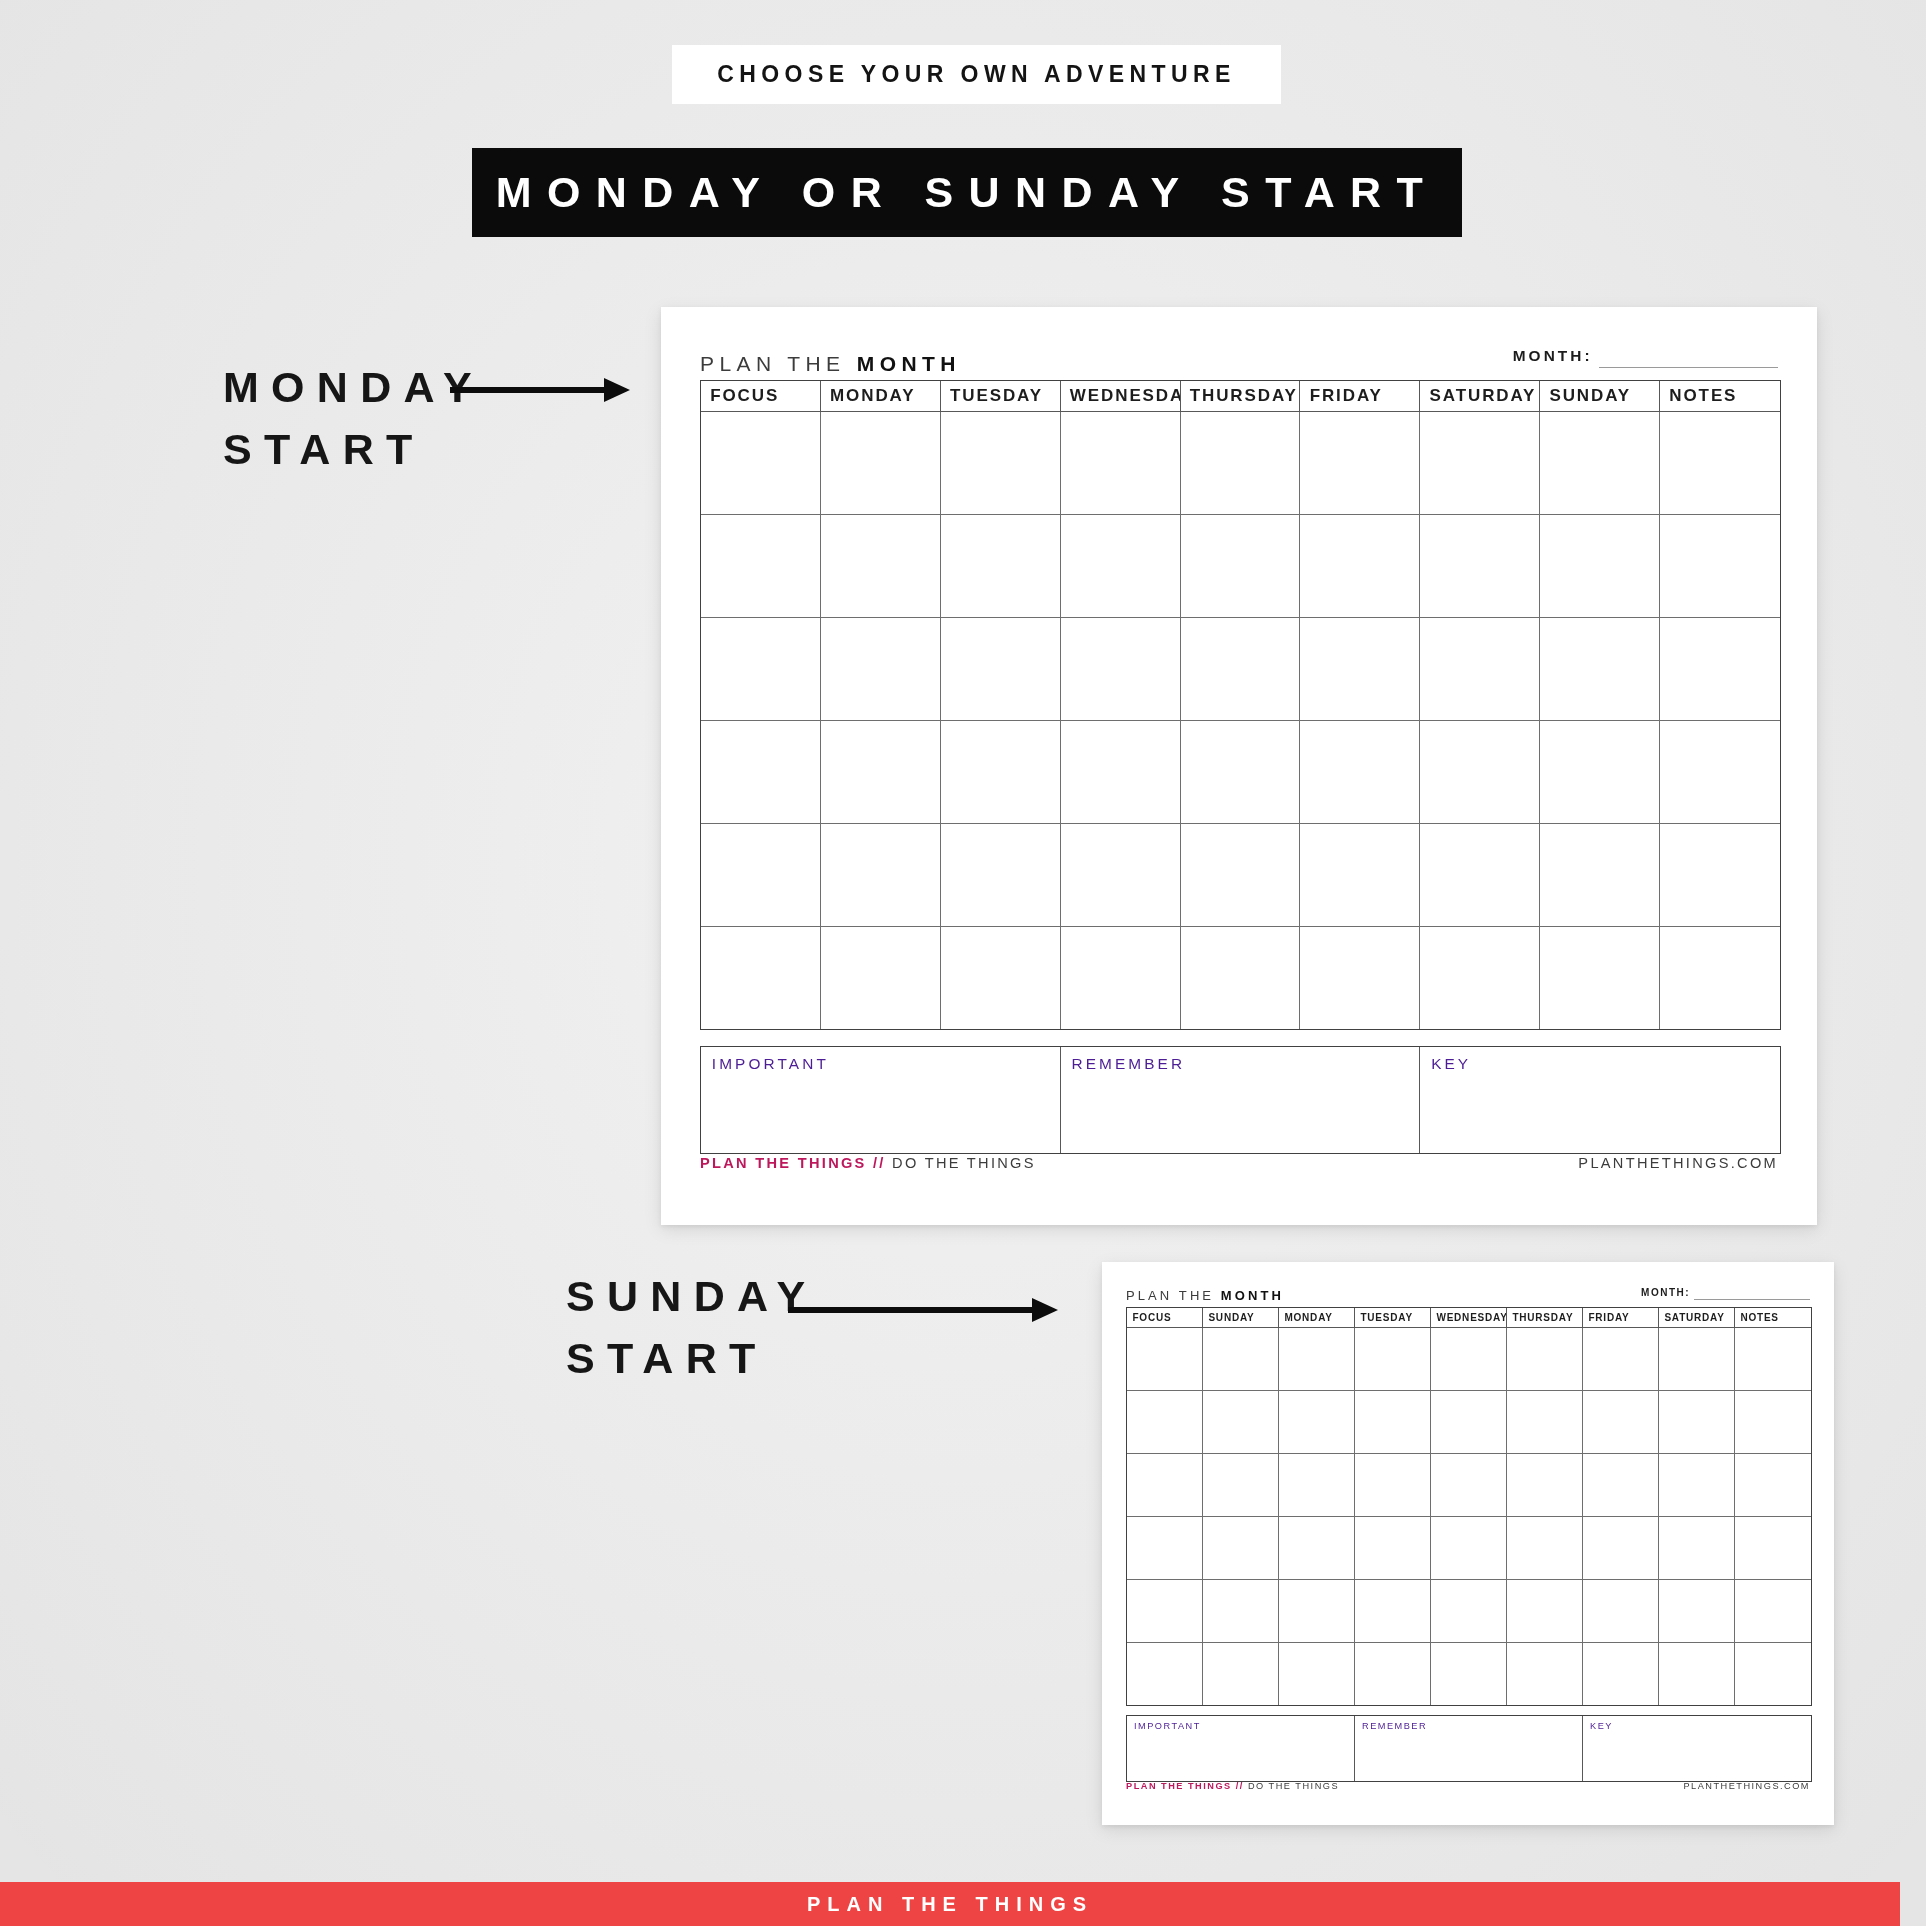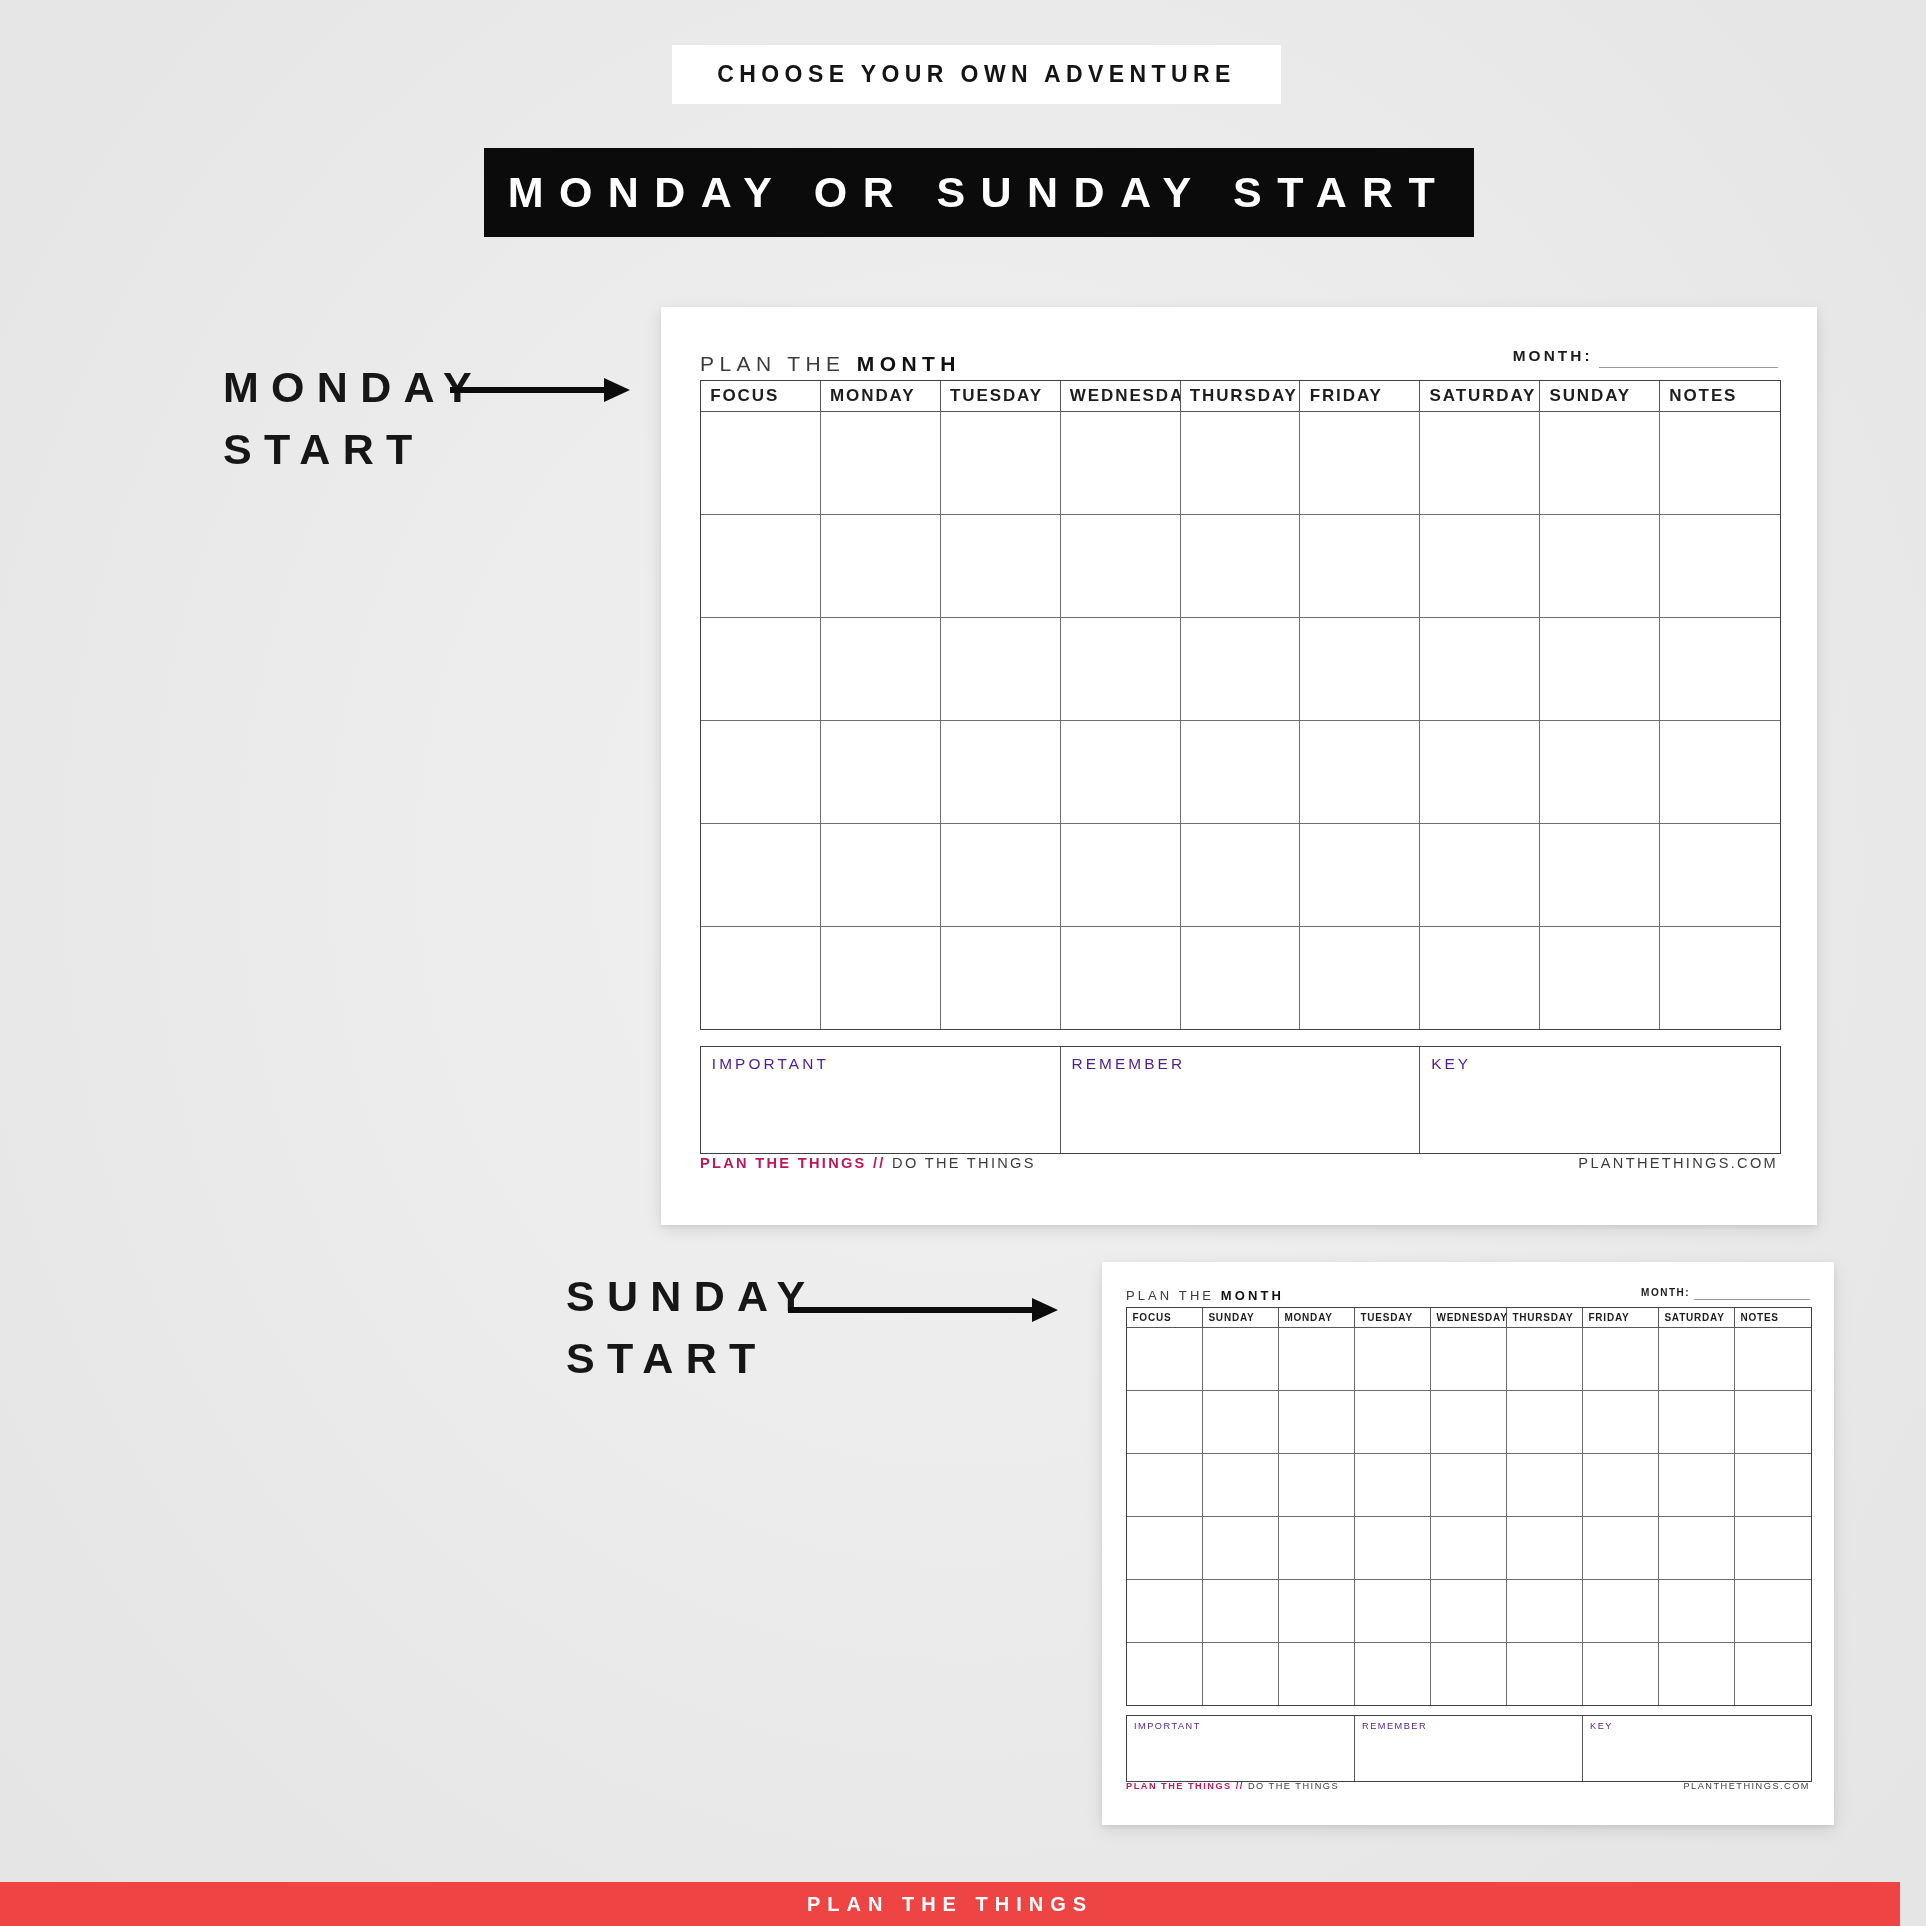--- a/index.html
+++ b/index.html
@@ -7,21 +7,21 @@
     font-family:"Liberation Sans",sans-serif;overflow:hidden;}
   .canvas::after{content:"";position:absolute;inset:0;pointer-events:none;
     background:radial-gradient(ellipse at 50% 45%, rgba(255,255,255,0.25), rgba(0,0,0,0.035) 95%);}
 
   
   .top-label{position:absolute;left:661px;top:45px;width:609px;height:59px;background:#ffffff;
     display:flex;align-items:center;justify-content:center;font-weight:bold;font-size:23px;
     letter-spacing:5.4px;color:#141414;z-index:2;margin-left:11px;}
 
   
-  .banner{position:absolute;left:484px;top:148px;width:990px;height:89px;background:#0b0b0b;
+  .banner{position:absolute;left:472px;top:148px;width:990px;height:89px;background:#0b0b0b;
     color:#ffffff;display:flex;align-items:center;justify-content:center;font-size:43px;
     font-weight:bold;letter-spacing:15.4px;z-index:2;}
 
   
   .annotation{position:absolute;font-weight:bold;font-size:43px;letter-spacing:12.3px;
     color:#161616;line-height:62px;z-index:2;}
   .annotation .ln{display:block;}
   .ann-monday{left:223px;top:356px;}
   .ann-sunday{left:566px;top:1265px;}
 

